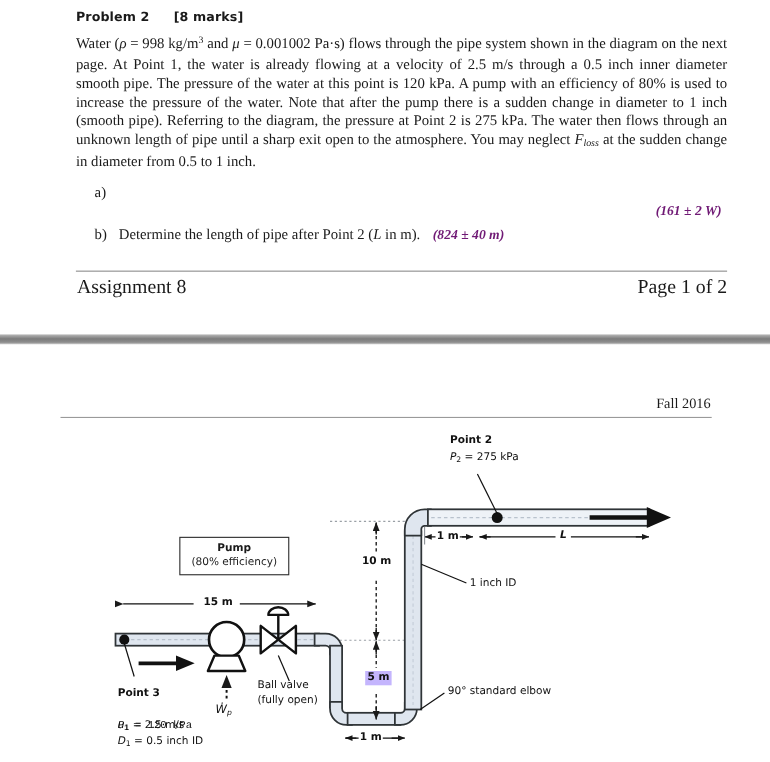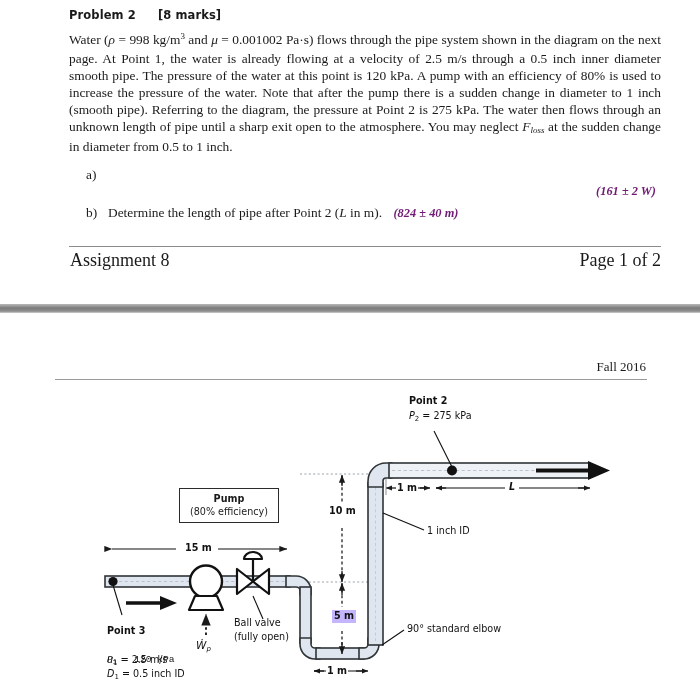--- a/index.html
+++ b/index.html
@@ -239,21 +239,21 @@
         <g stroke="#111" stroke-width="1.2" fill="none">
           <line x1="324" y1="288" x2="314" y2="288" marker-end="url(#ahs)"></line>
           <line x1="314" y1="288" x2="366" y2="288"></line>
           <line x1="356" y1="288" x2="368" y2="288" marker-end="url(#ahs)"></line>
         </g>
       </svg>
 
       <div class="dlab b" style="left:409px;top:12px;">Point 2</div>
       <div class="dlab" style="left:409px;top:27px;"><i>P</i><sub>2</sub> = 275 kPa</div>
 
-      <div class="pumpbox" style="left:163px;top:105px;margin-left:16px;">
+      <div class="pumpbox" style="left:163px;top:105px;">
         <div class="t">Pump</div>
         <div>(80% efficiency)</div>
       </div>
 
       <div class="dlab b" style="left:181px;top:159px;background:#fff;padding:0 4px;">15 m</div>
       <div class="dlab b" style="left:327px;top:122px;background:#fff;padding:0 2px;">10 m</div>
       <div class="dlab b" style="left:332px;top:227px;background:#c4b5fd;padding:0 2px;">5 m</div>
       <div class="dlab b" style="left:396px;top:99px;background:#fff;padding:0 1px;">1 m</div>
       <div class="dlab b" style="left:505px;top:98px;background:#fff;padding:0 4px;"><i>L</i></div>
       <div class="dlab b" style="left:326px;top:282px;background:#fff;padding:0 1px;">1 m</div>

